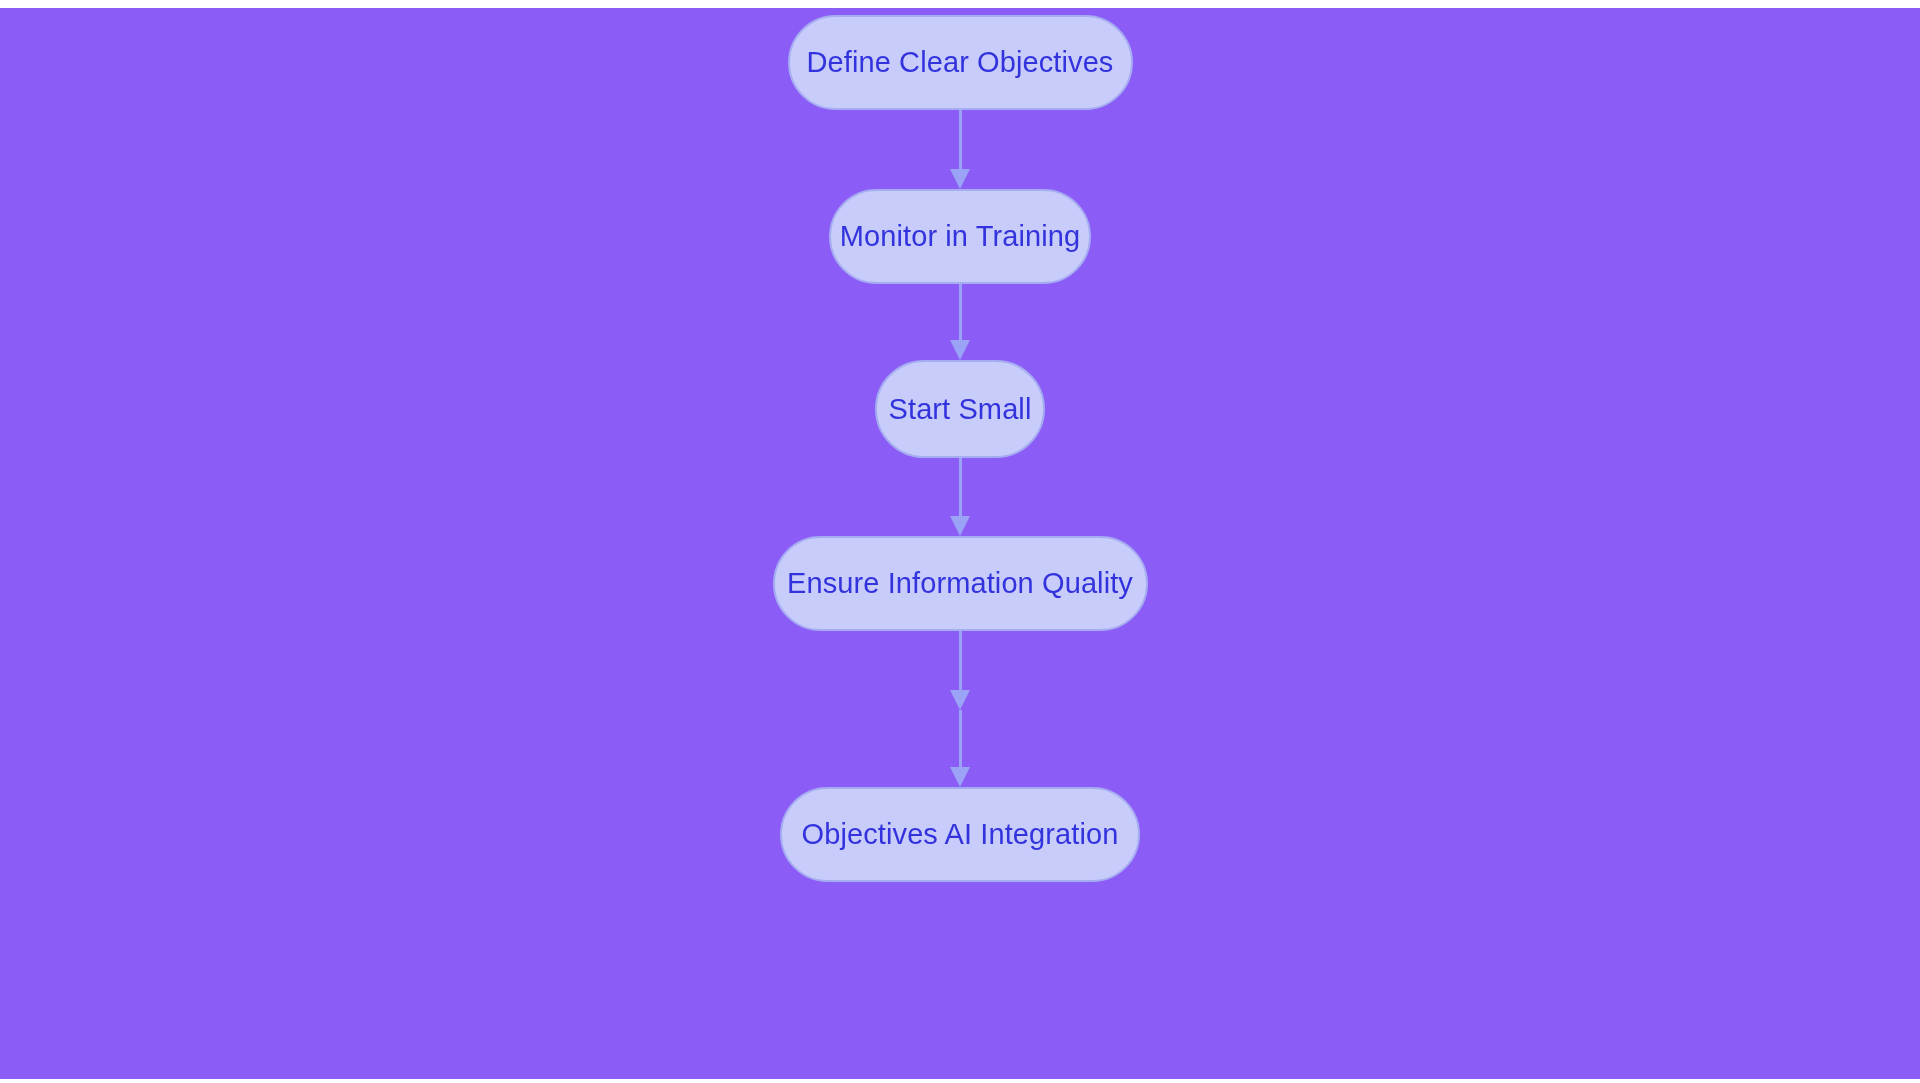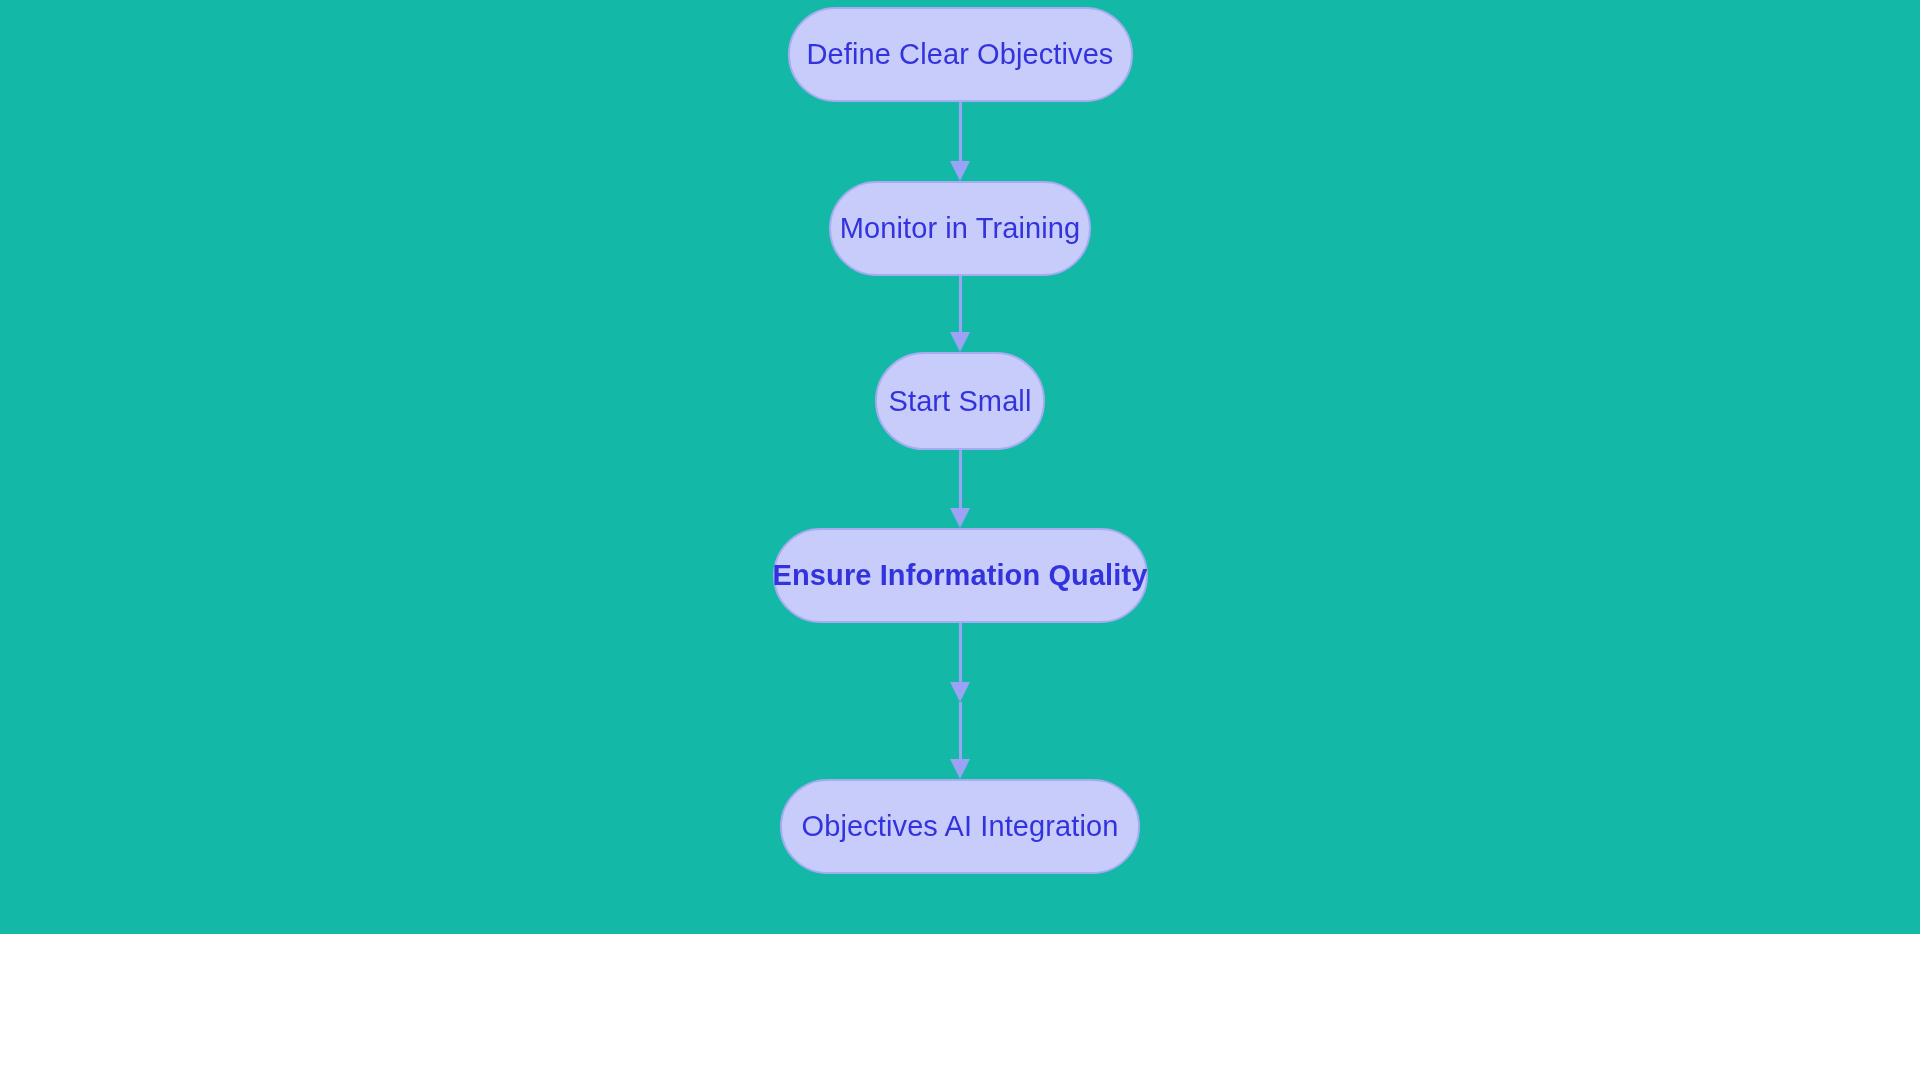--- a/index.html
+++ b/index.html
@@ -9,22 +9,23 @@
   }
   body {
     width: 1920px;
     height: 1083px;
     overflow: hidden;
     font-family: "Liberation Sans", sans-serif;
   }
   #flowchart-canvas {
     position: relative;
     width: 1920px;
-    height: 934px;
-    background: #14b8a6;
+    height: 1071px;
+    background: #8b5cf6;
+    margin-top: 8px;
   }
   .flow-column {
     position: absolute;
     left: 0;
     top: 0;
     width: 1920px;
     height: 1083px;
     display: flex;
     flex-direction: column;
     align-items: center;
@@ -90,21 +91,21 @@
 
     <div class="flow-node" style="width:170px;height:98px;">
       <span>Start Small</span>
     </div>
 
     <div class="flow-connector">
       <div class="connector-line" style="height:59px;"></div>
       <div class="connector-head"></div>
     </div>
 
-    <div class="flow-node" style="width:375px;height:95px;font-weight:bold;">
+    <div class="flow-node" style="width:375px;height:95px;">
       <span>Ensure Information Quality</span>
     </div>
 
     <div class="flow-connector">
       <div class="connector-line" style="height:60px;"></div>
       <div class="connector-head"></div>
     </div>
 
 
     <div class="flow-connector">

